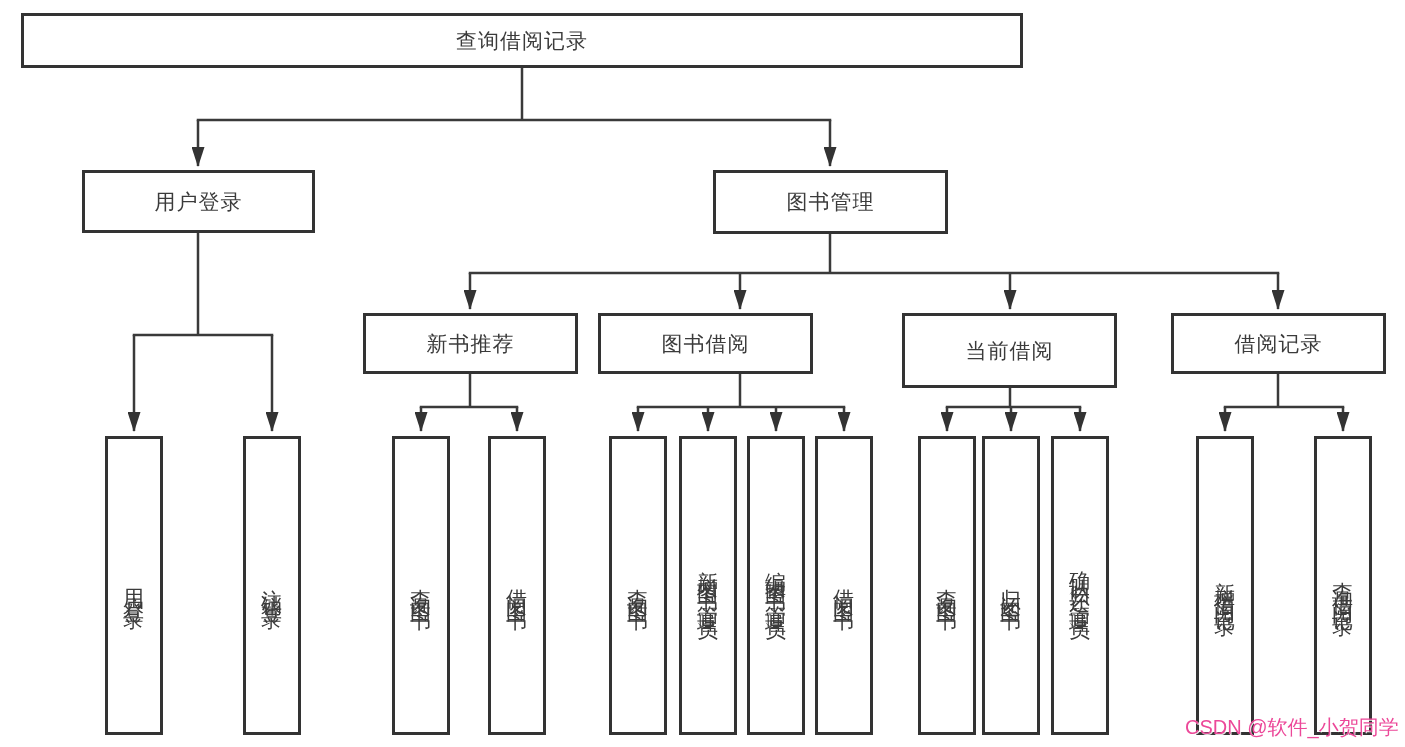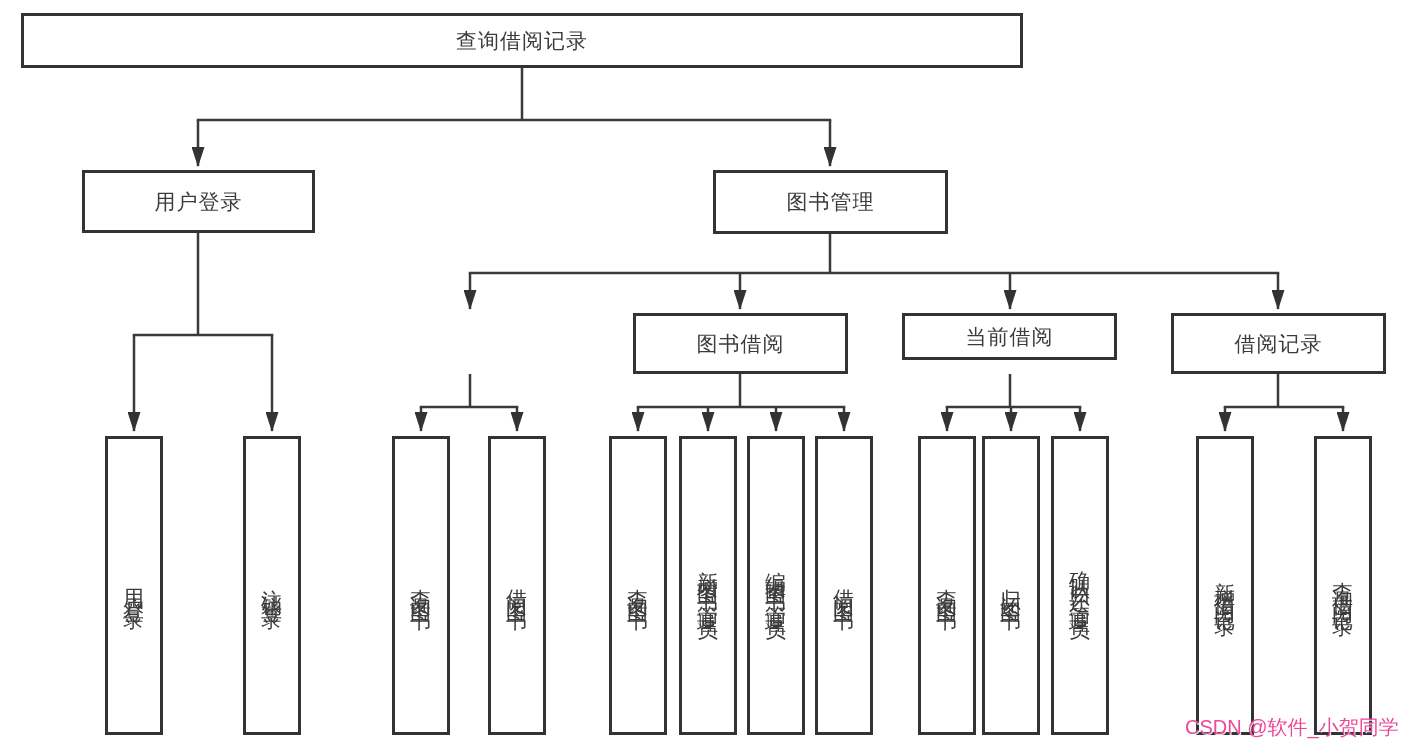--- a/index.html
+++ b/index.html
@@ -120,24 +120,27 @@
     <span class="label">查询借阅记录</span>
   </div>
 
   <div class="node" style="left:82px; top:170px; width:233px; height:63px;">
     <span class="label">用户登录</span>
   </div>
   <div class="node" style="left:713px; top:170px; width:235px; height:64px;">
     <span class="label">图书管理</span>
   </div>
 
-  <div class="node" style="left:633px; top:313px; width:215px; height:61px;">
+  <div class="node" style="left:363px; top:313px; width:215px; height:61px;">
+    <span class="label">新书推荐</span>
+  </div>
+  <div class="node" style="left:598px; top:313px; width:215px; height:61px;">
     <span class="label">图书借阅</span>
   </div>
-  <div class="node" style="left:902px; top:313px; width:215px; height:47px;text-align:right;">
+  <div class="node" style="left:902px; top:313px; width:215px; height:75px;text-align:right;">
     <span class="label">当前借阅</span>
   </div>
   <div class="node" style="left:1171px; top:313px; width:215px; height:61px;text-align:right;">
     <span class="label">借阅记录</span>
   </div>
 
   <div class="node leaf" style="left:105px; top:436px; width:58px; height:299px;">
     <span class="label">用户登录</span>
   </div>
   <div class="node leaf" style="left:243px; top:436px; width:58px; height:299px;">

